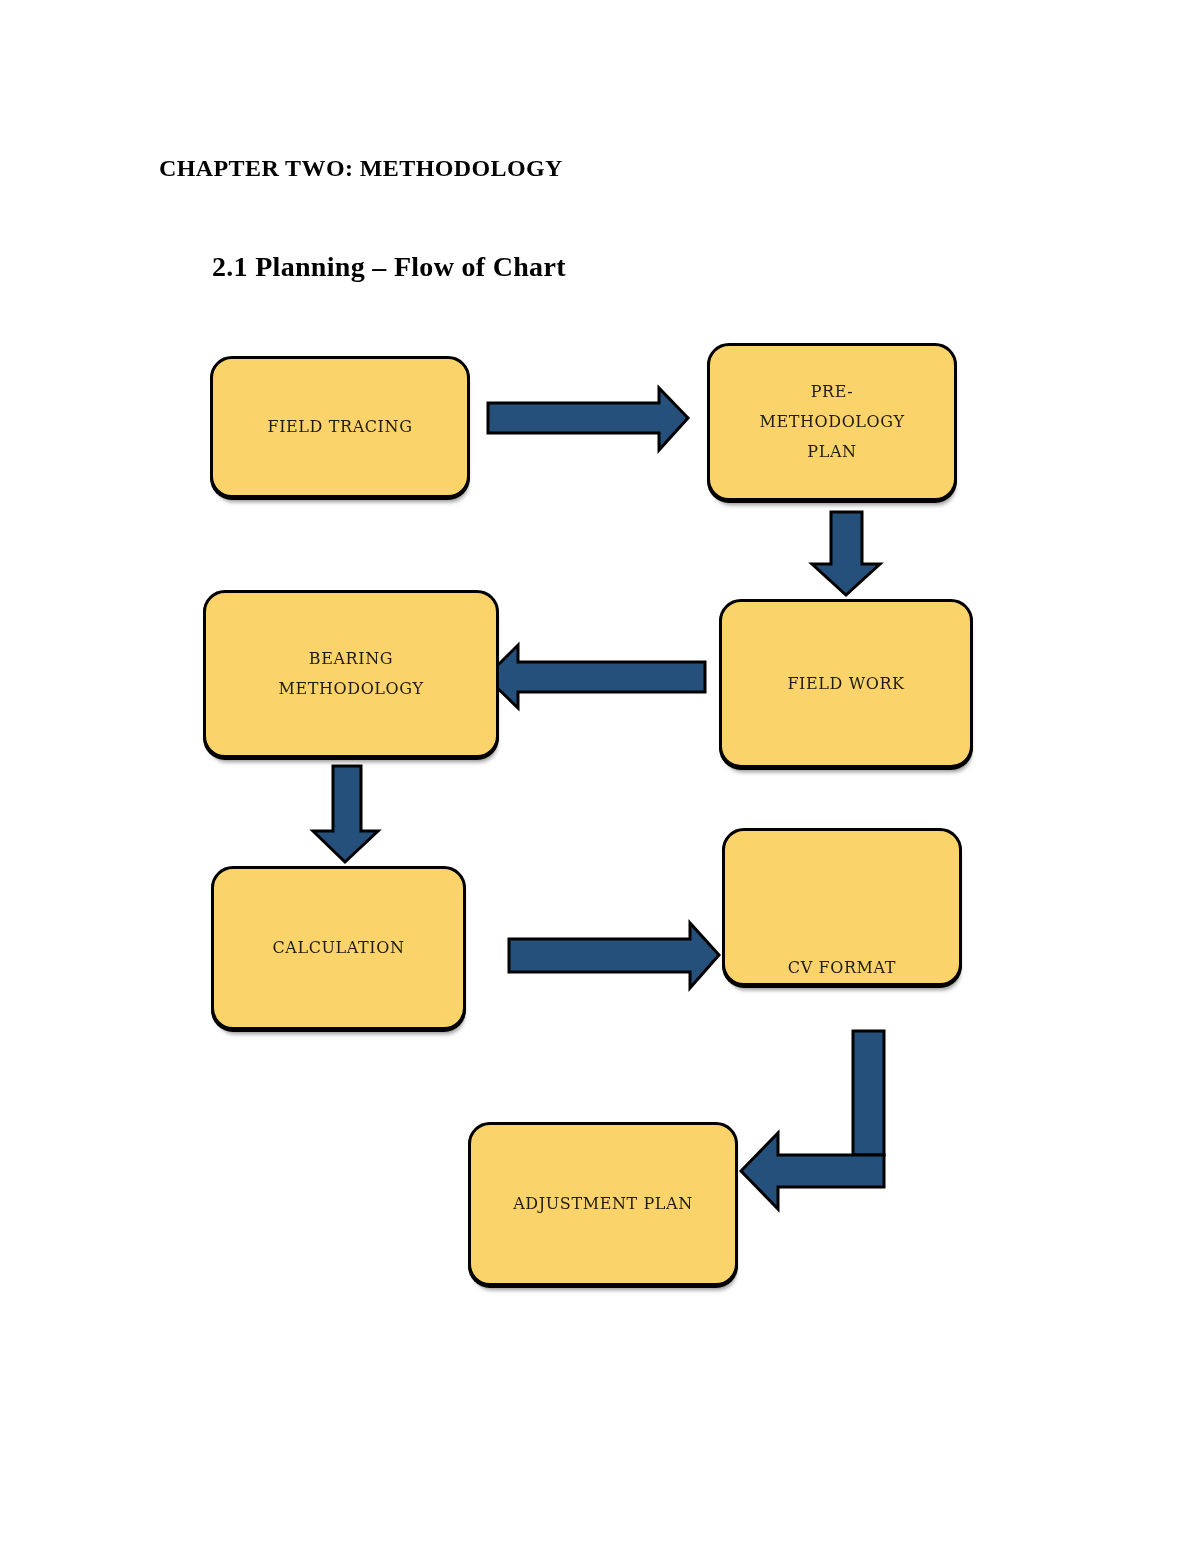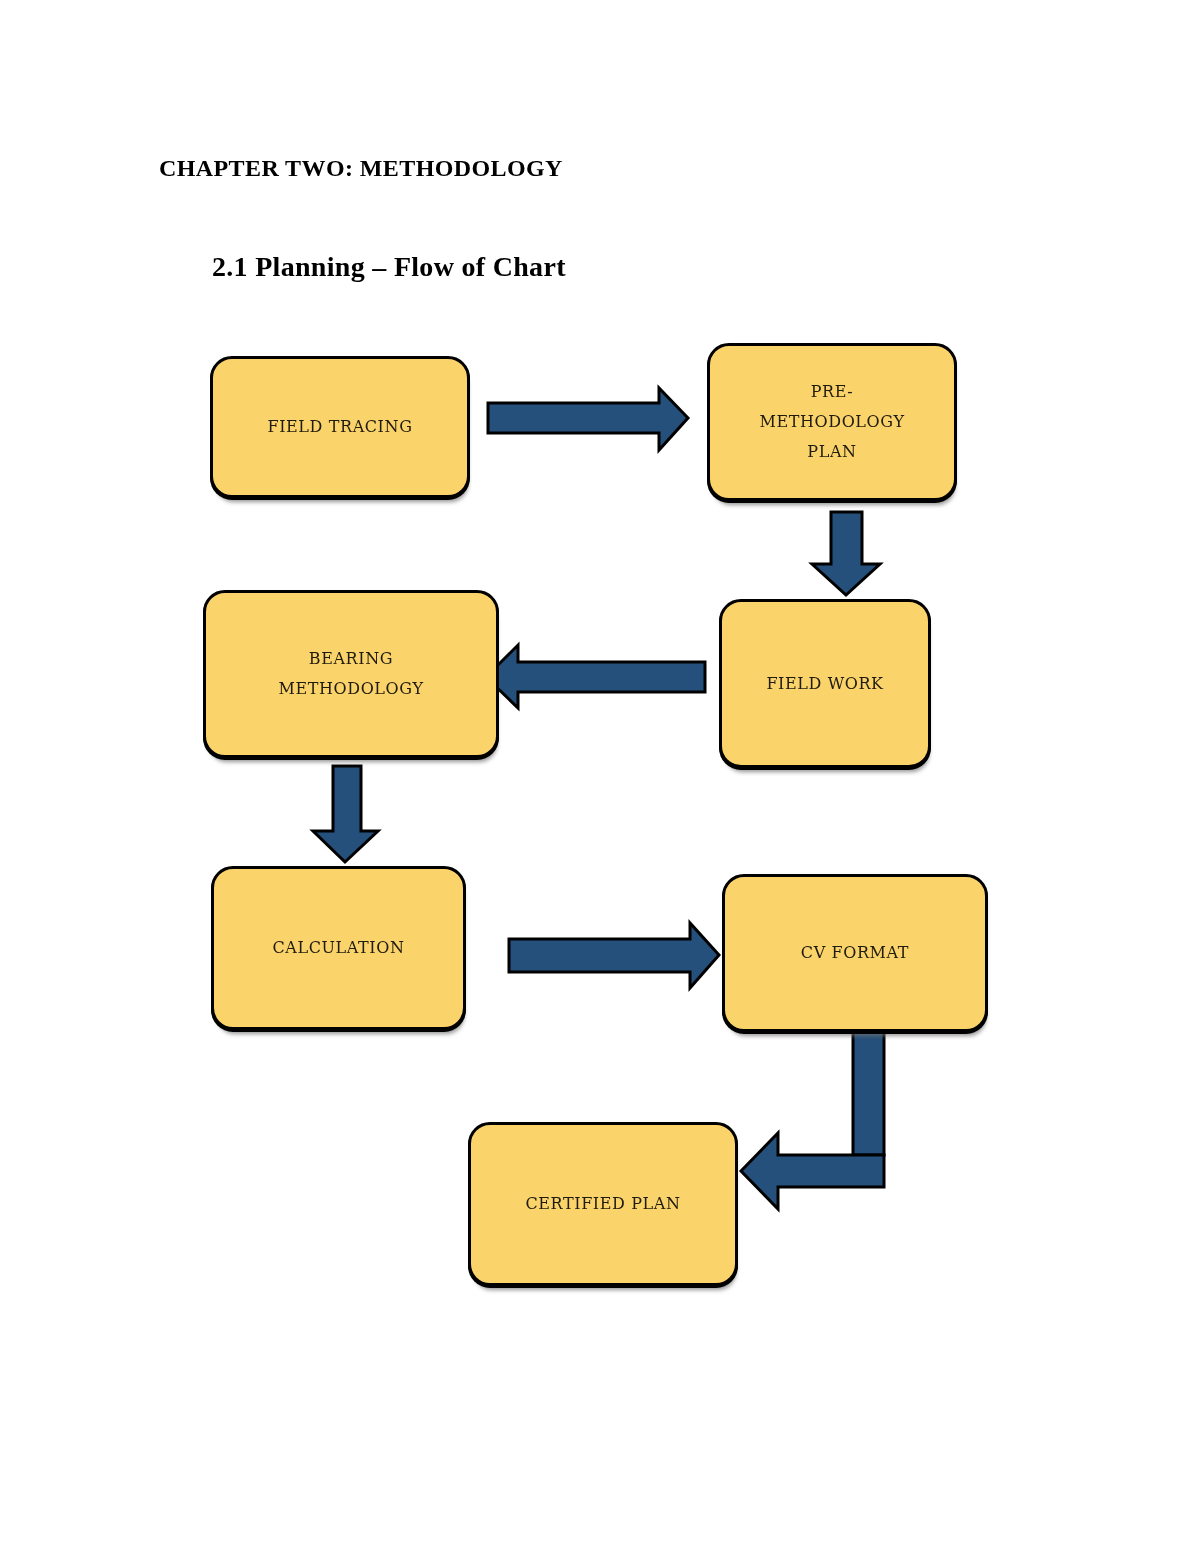--- a/index.html
+++ b/index.html
@@ -89,44 +89,44 @@
   </div>
 
   <div class="node" style="left:707px; top:343px; width:250px; height:158px;">
     <div class="node-label">
       <span class="line">PRE-</span>
       <span class="line">METHODOLOGY</span>
       <span class="line">PLAN</span>
     </div>
   </div>
 
-  <div class="node" style="left:719px; top:599px; width:212px; height:169px;">
+  <div class="node" style="left:719px; top:599px; width:254px; height:169px;">
     <div class="node-label">
       <span class="line">FIELD WORK</span>
     </div>
   </div>
 
   <div class="node" style="left:203px; top:590px; width:296px; height:168px;">
     <div class="node-label">
       <span class="line">BEARING</span>
       <span class="line">METHODOLOGY</span>
     </div>
   </div>
 
   <div class="node" style="left:211px; top:866px; width:255px; height:164px;">
     <div class="node-label">
       <span class="line">CALCULATION</span>
     </div>
   </div>
 
-  <div class="node" style="left:722px; top:874px; width:266px; height:158px;">
+  <div class="node" style="left:722px; top:828px; width:240px; height:158px;align-items:flex-end;">
     <div class="node-label">
       <span class="line">CV FORMAT</span>
     </div>
   </div>
 
   <div class="node" style="left:468px; top:1122px; width:270px; height:164px;">
     <div class="node-label">
-      <span class="line">CERTIFIED PLAN</span>
+      <span class="line">ADJUSTMENT PLAN</span>
     </div>
   </div>
 
 </div>
 
 </body></html>

